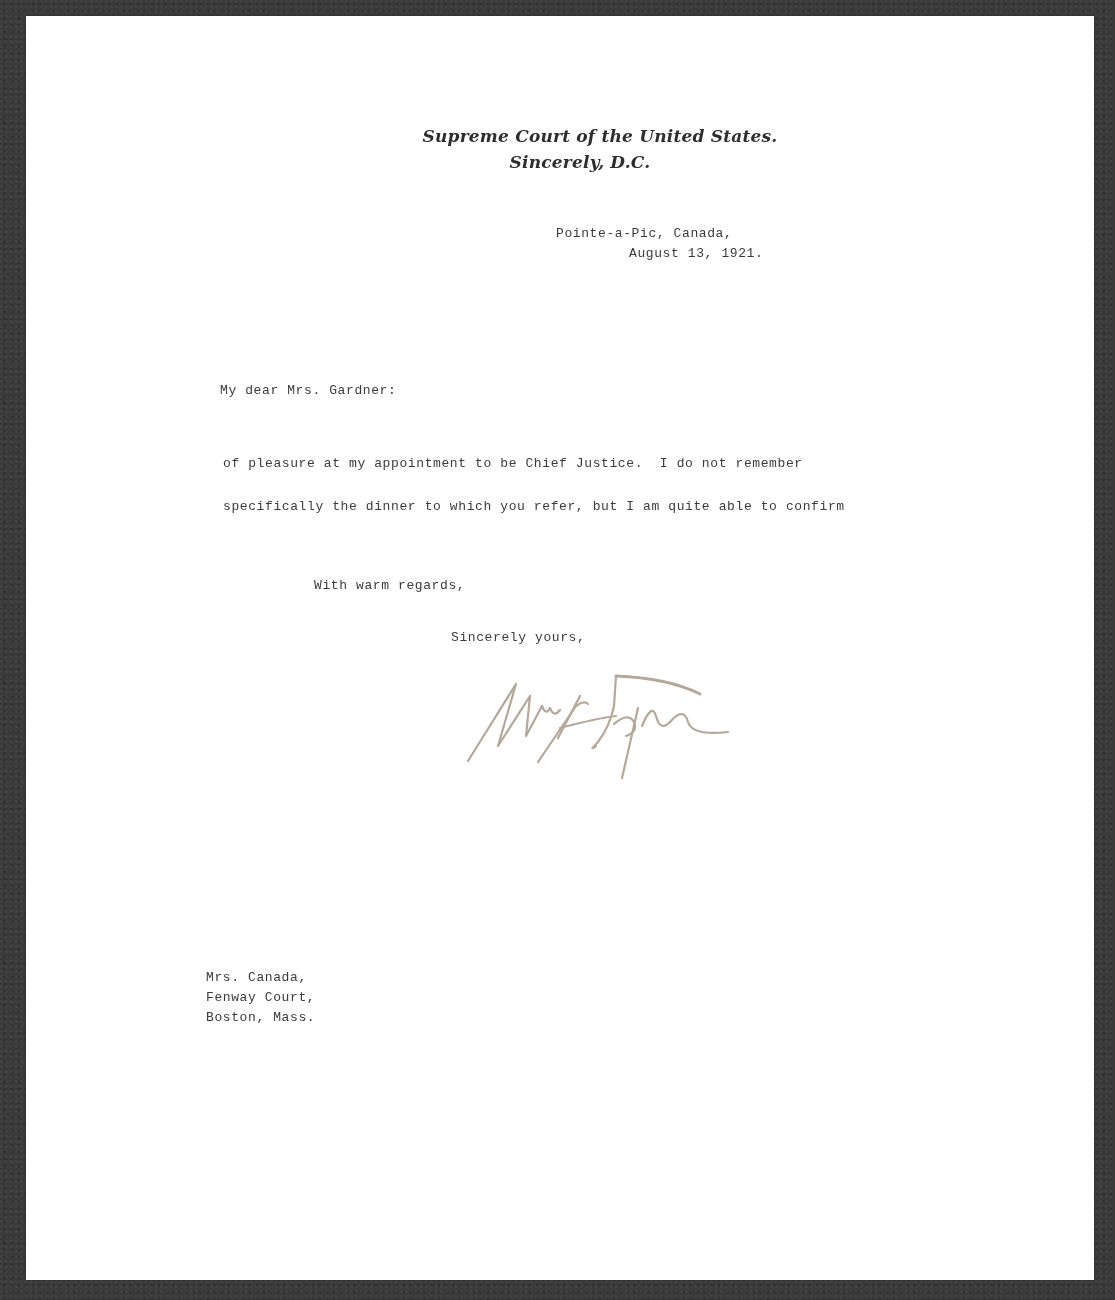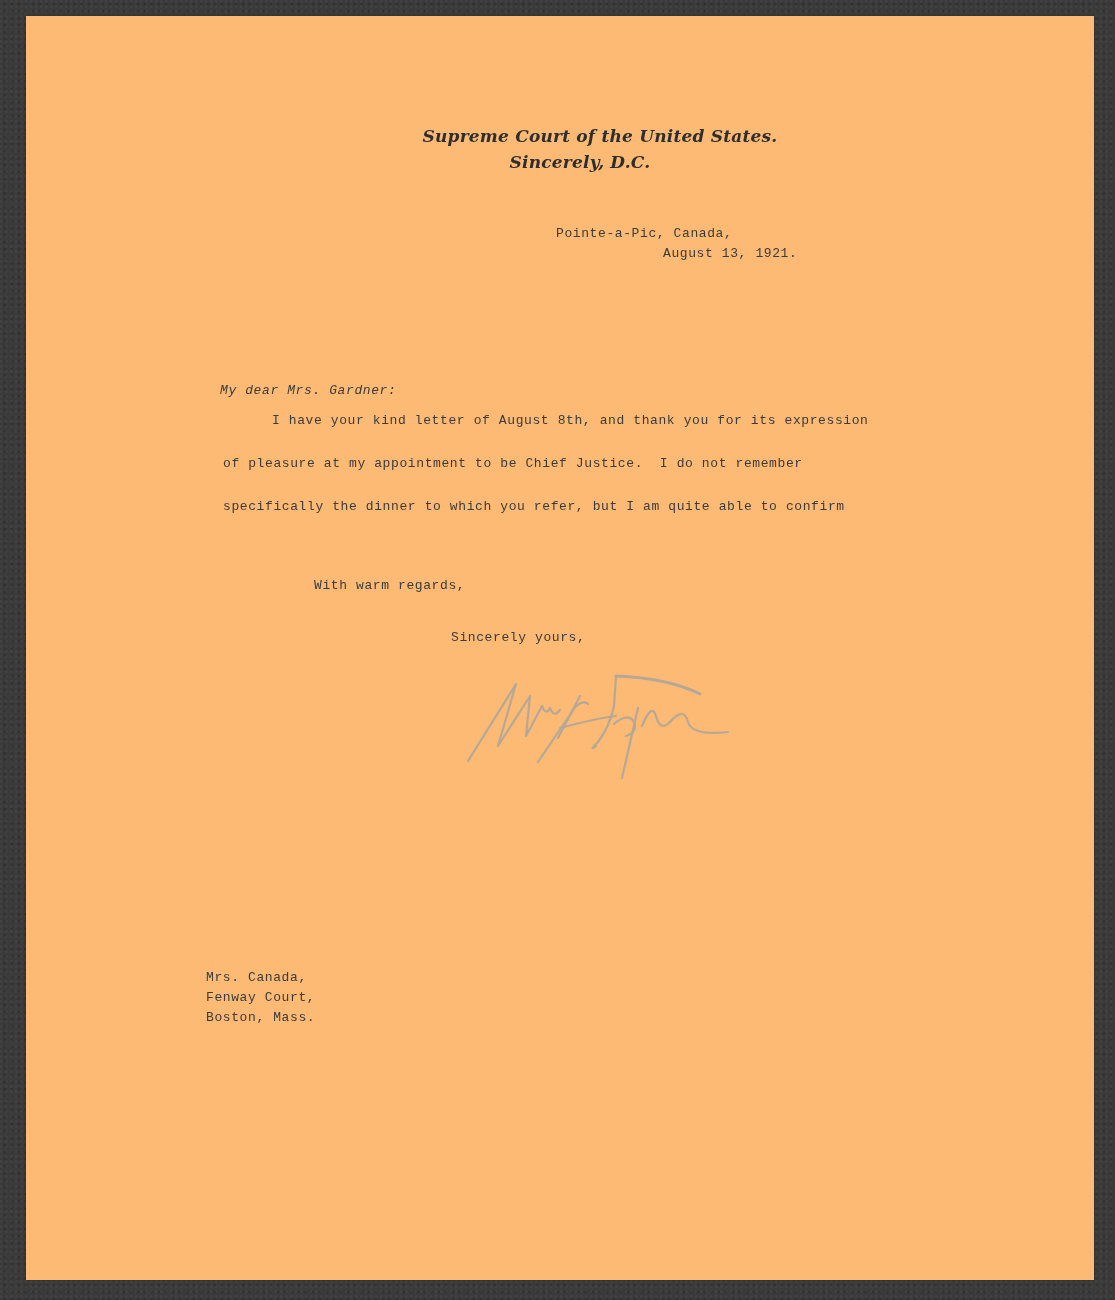--- a/index.html
+++ b/index.html
@@ -16,21 +16,21 @@
         radial-gradient(circle at 20% 30%, rgba(255,255,255,0.04) 0 1px, transparent 2px),
         radial-gradient(circle at 70% 60%, rgba(0,0,0,0.15) 0 1px, transparent 2px);
       background-size: 5px 5px, 7px 7px;
     }
     .paper {
       position: absolute;
       left: 26px;
       top: 16px;
       width: 1068px;
       height: 1264px;
-      background: #fdba74;
+      background: #ffffff;
       box-shadow: 0 0 2px rgba(0,0,0,0.4);
     }
     .letterhead {
       position: absolute;
       left: 0;
       width: 100%;
       text-align: center;
       font-family: "DejaVu Serif", serif;
       color: #2e2e2e;
       font-style: italic;
@@ -66,25 +66,24 @@
   </style>
 </head>
 <body>
 
 <div class="paper">
 
   <div class="letterhead lh-line1">Supreme Court of the United States.</div>
   <div class="letterhead lh-line2">Sincerely, D.C.</div>
 
   <div class="typed" style="left:530px; top:210px;">Pointe-a-Pic, Canada,</div>
-  <div class="typed" style="left:603px; top:230px;margin-left:34px;">August 13, 1921.</div>
+  <div class="typed" style="left:603px; top:230px;">August 13, 1921.</div>
 
-  <div class="typed" style="left:194px; top:367px;font-style:italic;">My dear Mrs. Gardner:</div>
+  <div class="typed" style="left:194px; top:367px;">My dear Mrs. Gardner:</div>
 
-  <div class="typed" style="left:246px; top:397px;">I have your kind letter of August 8th, and thank you for its expression</div>
   <div class="typed" style="left:197px; top:440px;">of pleasure at my appointment to be Chief Justice.  I do not remember</div>
   <div class="typed" style="left:197px; top:483px;">specifically the dinner to which you refer, but I am quite able to confirm</div>
 
   <div class="typed" style="left:288px; top:562px;">With warm regards,</div>
   <div class="typed" style="left:425px; top:614px;">Sincerely yours,</div>
 
   <svg class="signature" viewBox="0 0 300 120" aria-label="Wm H Taft signature">
     <g fill="none" stroke="#b5a898" stroke-width="2.2" stroke-linecap="round" stroke-linejoin="round">
 
       <path d="M30 95 L78 18 L60 80 L92 30 L88 70 L104 40"></path>

